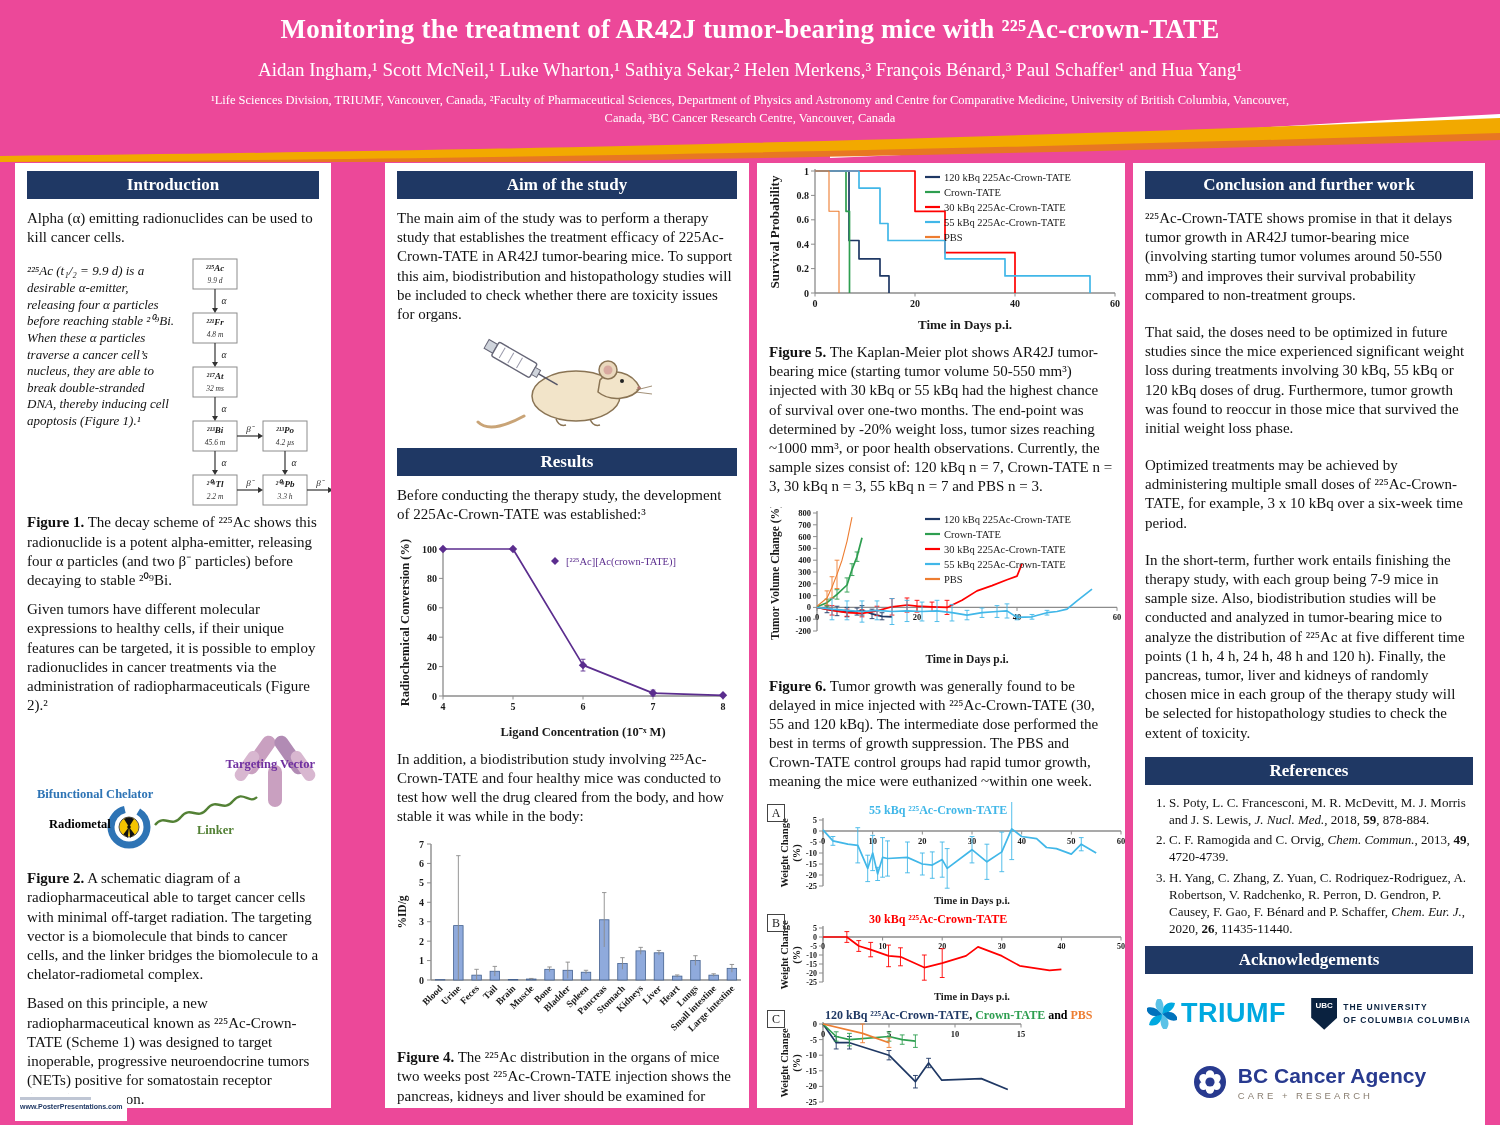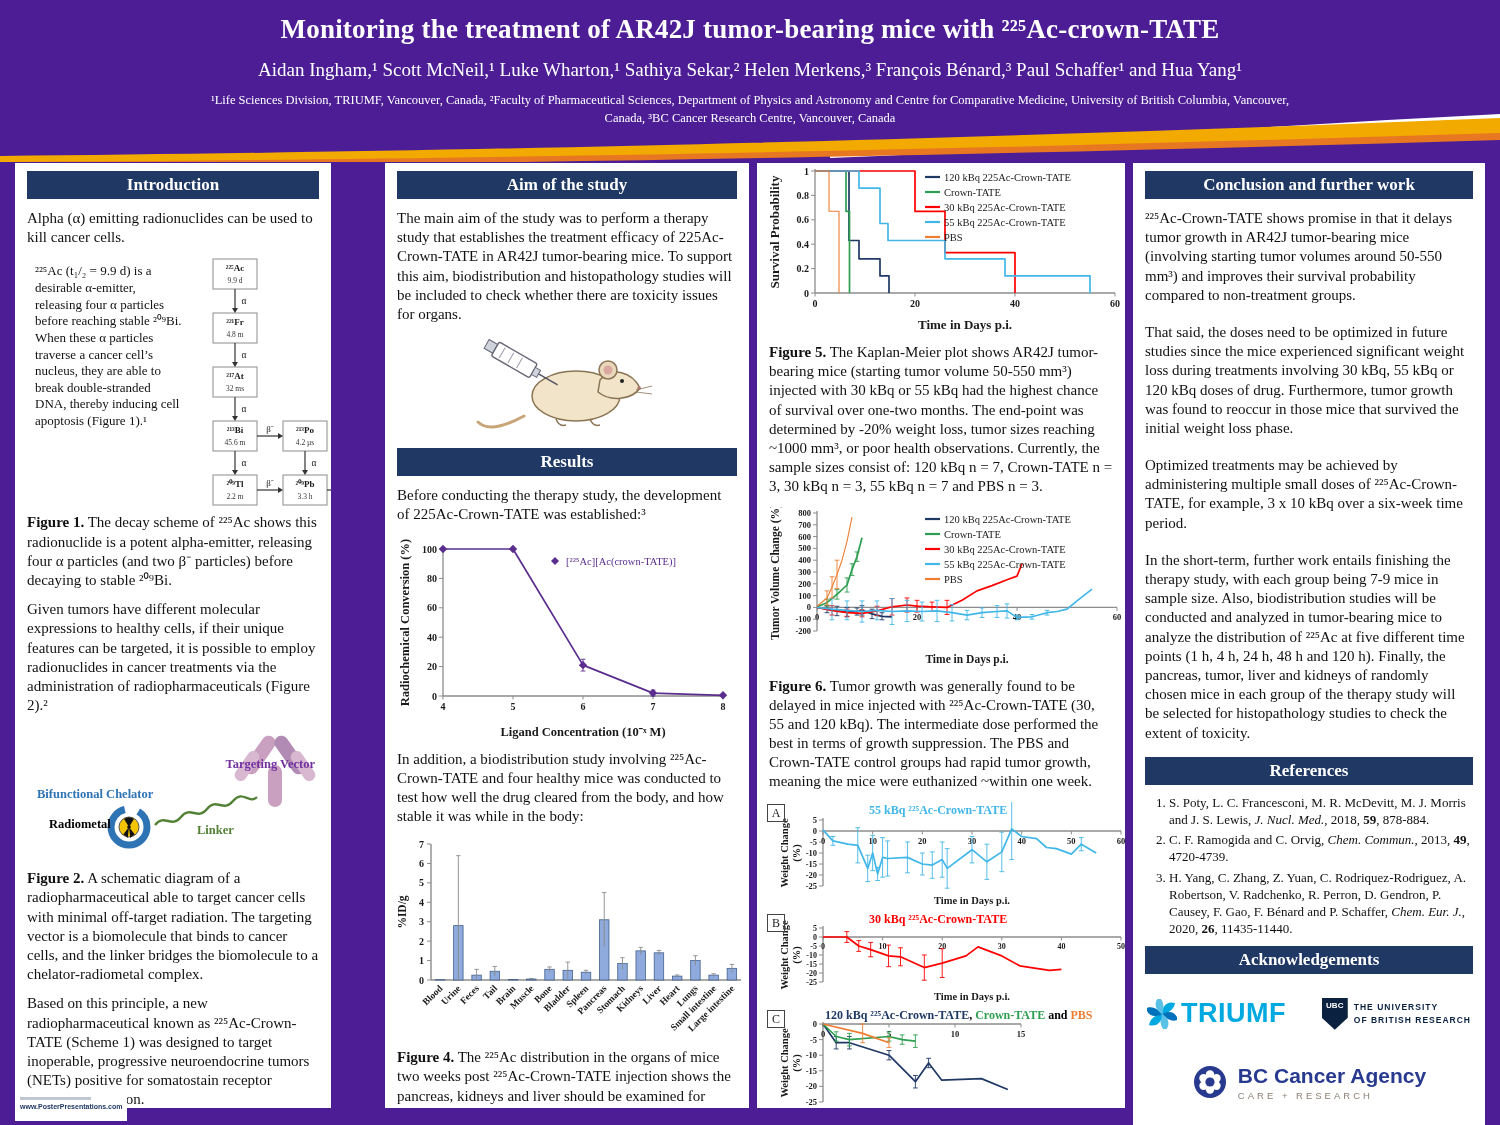--- a/index.html
+++ b/index.html
@@ -1,36 +1,36 @@
 <!DOCTYPE html>
 <html><head>
 <meta charset="utf-8">
 <style>
   html,body{margin:0;padding:0;background:#10233f;}
-  .poster{position:relative;width:1500px;height:1125px;background:#4c1d95;overflow:hidden;
+  .poster{position:relative;width:1500px;height:1125px;background:#ec4899;overflow:hidden;
           font-family:"Liberation Serif",serif;color:#111;}
   
   .hdr{position:absolute;top:0;left:0;width:1500px;height:163px;color:#fff;text-align:center;}
   .hdr h1{margin:14px 0 0 0;font-size:27px;font-weight:bold;letter-spacing:.2px;}
   .hdr .authors{margin-top:14px;font-size:19px;}
   .hdr .affil{margin:10px auto 0 auto;max-width:1120px;font-size:12.5px;line-height:1.45;}
   .swoosh{position:absolute;left:0;top:112px;width:1500px;height:50px;}
   
   .col{position:absolute;top:163px;background:#fff;overflow:hidden;padding:6px 10px;box-sizing:border-box;}
   #col1{left:15px;width:316px;height:945px;}
   #col2{left:385px;width:364px;height:945px;}
   #col3{left:757px;width:368px;height:945px;padding-top:2px;}
   #col4{left:1133px;width:352px;height:987px;}
   .sec-bar{background:#1F3864;color:#fff;text-align:center;font-weight:bold;font-size:17px;
            padding:4px 0;margin:2px 2px 10px 2px;}
   .col p{font-size:15px;line-height:1.28;margin:6px 2px 10px 2px;}
   .cap{font-size:12.2px;line-height:1.2;margin:2px 2px 10px 2px;}
   .cap b{font-weight:bold;}
   
-  .introrow{display:flex;gap:16px;margin:0 0 2px 8px;}
+  .introrow{display:flex;gap:4px;margin:0 0 2px 0;font-style:italic;}
   .introrow p{flex:0 0 150px;font-size:13px;}
   .fig1art{display:flex;align-items:flex-start;}
   
   .fig2wrap{position:relative;height:138px;margin:0 0 4px 0;}
   .f2lab{position:absolute;font-weight:bold;font-size:12.5px;}
   
   svg text{font-family:"Liberation Serif",serif;}
   .panel-row{position:relative;margin:0;}
   .panel-letter{position:absolute;left:0;top:2px;border:1.5px solid #444;color:#222;
                 width:16px;height:16px;line-height:16px;text-align:center;font-size:12px;}
@@ -869,21 +869,21 @@
               <path d="M15 15 C 15 6 21 2 28 4 C 27 11 21 14 15 15 Z" fill="#0072BC" transform="rotate(240 15 15)"></path>
               <path d="M15 15 C 15 6 21 2 28 4 C 27 11 21 14 15 15 Z" fill="#5BC2E7" transform="rotate(300 15 15)"></path>
             </g>
           </svg>
           <span class="triumf-text">TRIUMF</span>
         </div>
         <div class="ubc">
           <div class="ubc-crest"><span>UBC</span></div>
           <div class="ubc-text">
             <div>THE UNIVERSITY</div>
-            <div>OF BRITISH RESEARCH</div>
+            <div>OF COLUMBIA COLUMBIA</div>
           </div>
         </div>
       </div>
       <div class="bcca">
         <svg width="36" height="36" viewBox="0 0 36 36">
           <circle cx="18" cy="18" r="16" fill="#283A8F"></circle>
           <g fill="#fff">
             <circle cx="18" cy="10.5" r="4.2"></circle>
               <circle cx="24.5" cy="14.2" r="4.2"></circle>
               <circle cx="24.5" cy="21.8" r="4.2"></circle>

